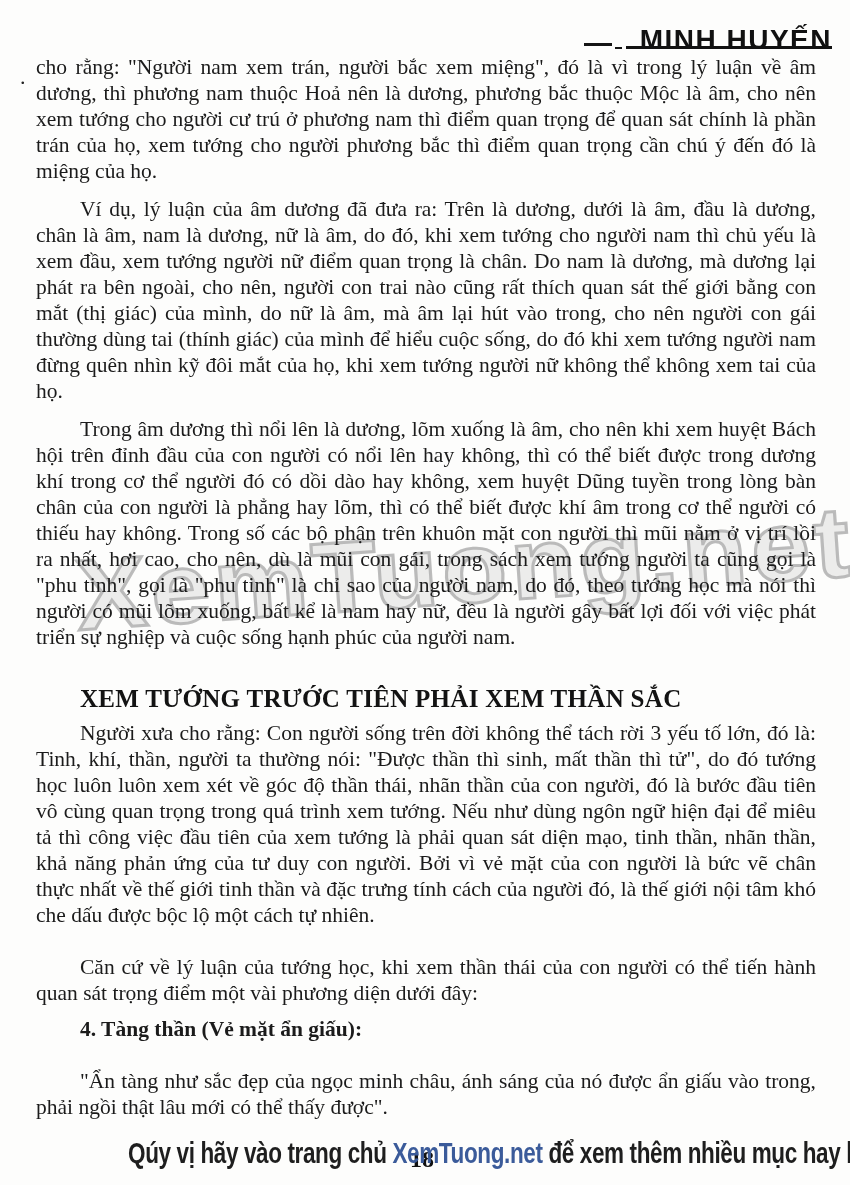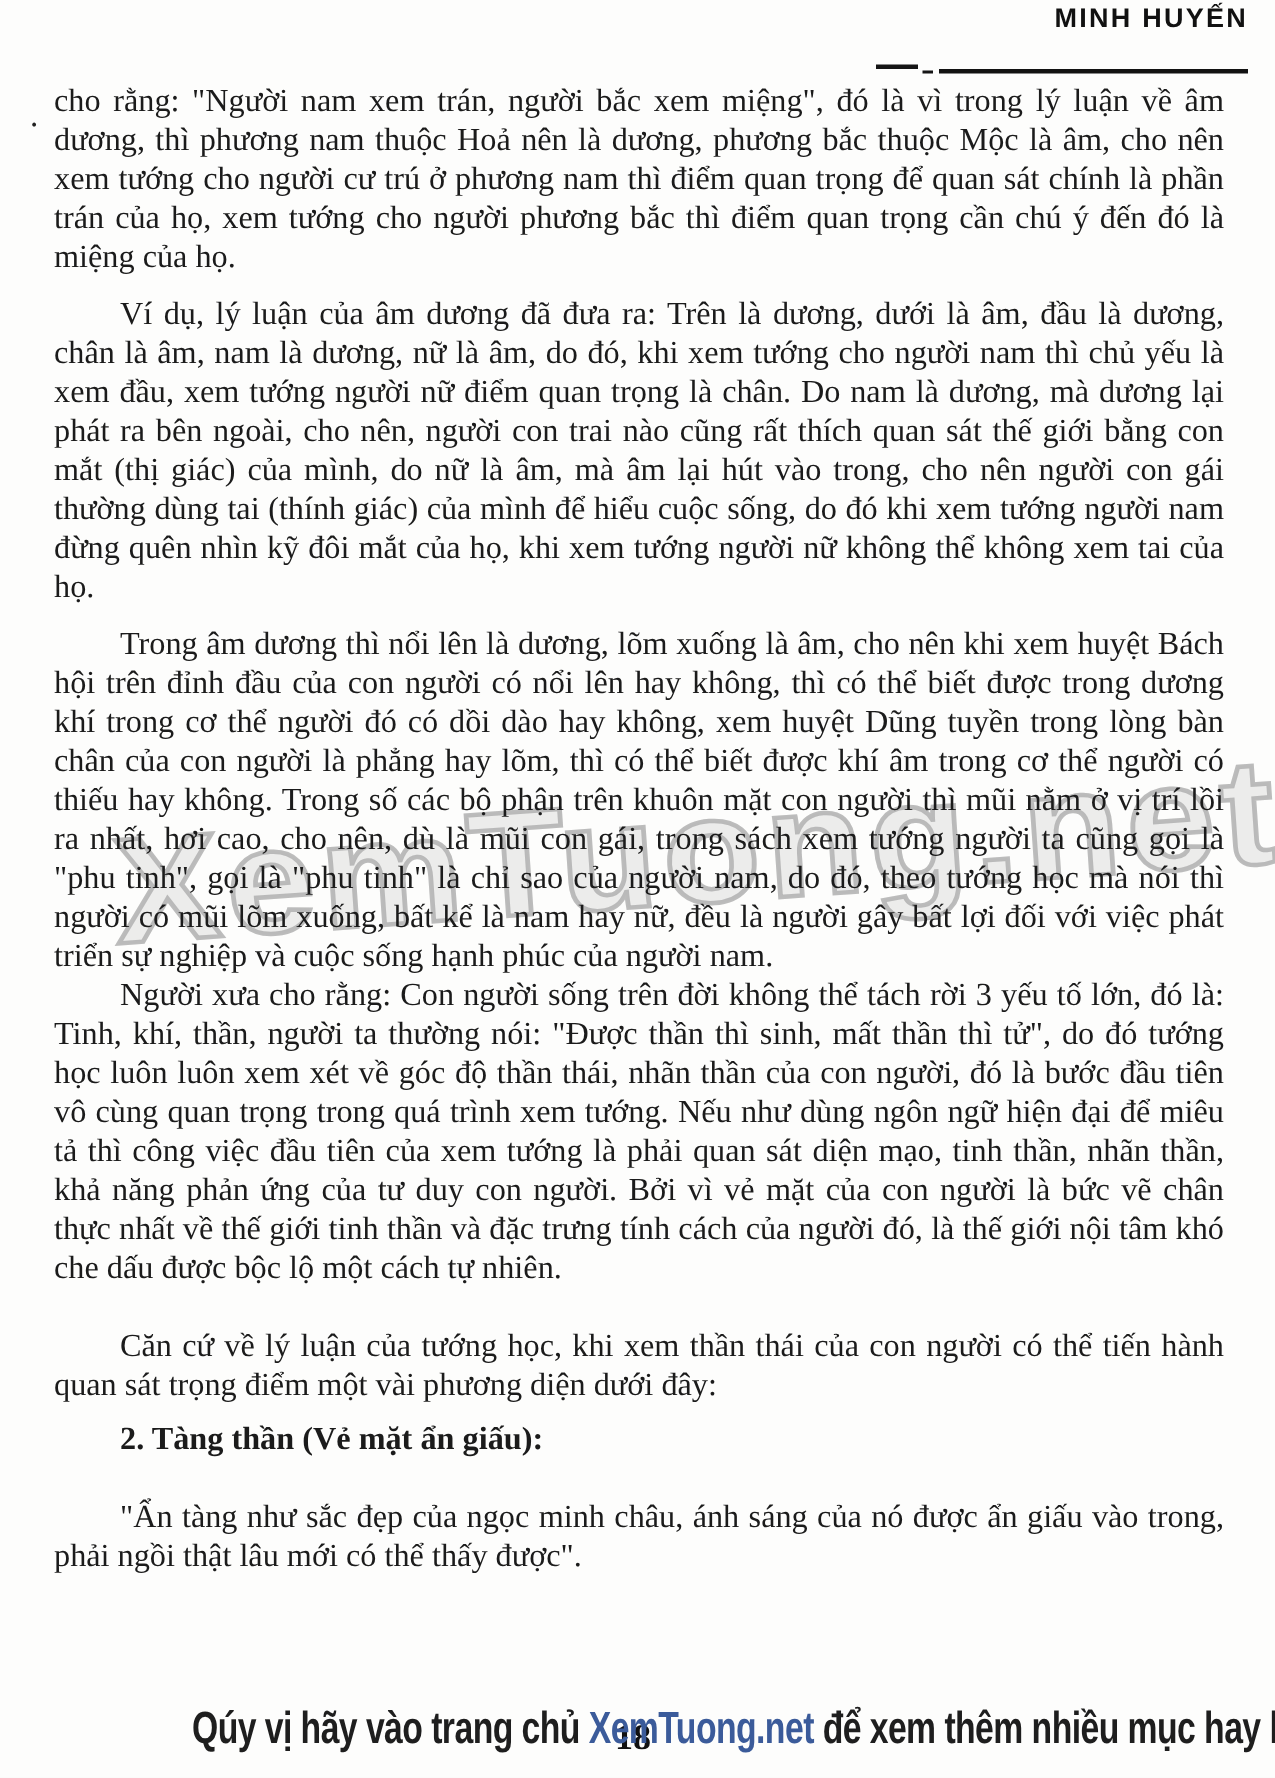--- a/index.html
+++ b/index.html
@@ -7,23 +7,23 @@
     width:850px;height:1185px;
     background:#f6f6f4;
     font-family:"Liberation Serif","DejaVu Serif",serif;
   }
   .page{
     position:relative;width:850px;height:1185px;
     background:#fdfdfc;overflow:hidden;color:#1c1c1c;
   }
   
   .hdr-author{
-    position:absolute;top:2px;right:18px;z-index:2;
+    position:absolute;top:24px;right:18px;z-index:2;
     font-family:"Liberation Sans","DejaVu Sans",sans-serif;
-    font-weight:bold;font-size:18px;letter-spacing:1.5px;color:#111;
+    font-weight:bold;font-size:28px;letter-spacing:1.5px;color:#111;
   }
   .hdr-rule{position:absolute;top:46px;right:18px;width:206px;height:3px;background:#121212;z-index:2;}
   .hdr-dash1{position:absolute;top:43px;right:238px;width:28px;height:3px;background:#151515;z-index:2;}
   .hdr-dash2{position:absolute;top:47px;right:228px;width:7px;height:2px;background:#151515;z-index:2;}
   
   .margin-mark{position:absolute;left:20px;top:64px;font-size:22px;color:#222;z-index:2;}
   
   .content{
     position:absolute;left:36px;top:54px;width:780px;z-index:2;
     font-size:21.5px;line-height:26px;color:#1b1b1b;
@@ -78,25 +78,26 @@
 
   <div class="margin-mark">.</div>
 
   <div class="watermark">XemTuong.net</div>
 
   <div class="content">
     <p class="p first">cho rằng: "Người nam xem trán, người bắc xem miệng", đó là vì trong lý luận về âm dương, thì phương nam thuộc Hoả nên là dương, phương bắc thuộc Mộc là âm, cho nên xem tướng cho người cư trú ở phương nam thì điểm quan trọng để quan sát chính là phần trán của họ, xem tướng cho người phương bắc thì điểm quan trọng cần chú ý đến đó là miệng của họ.</p>
     <p class="p indent">Ví dụ, lý luận của âm dương đã đưa ra: Trên là dương, dưới là âm, đầu là dương, chân là âm, nam là dương, nữ là âm, do đó, khi xem tướng cho người nam thì chủ yếu là xem đầu, xem tướng người nữ điểm quan trọng là chân. Do nam là dương, mà dương lại phát ra bên ngoài, cho nên, người con trai nào cũng rất thích quan sát thế giới bằng con mắt (thị giác) của mình, do nữ là âm, mà âm lại hút vào trong, cho nên người con gái thường dùng tai (thính giác) của mình để hiểu cuộc sống, do đó khi xem tướng người nam đừng quên nhìn kỹ đôi mắt của họ, khi xem tướng người nữ không thể không xem tai của họ.</p>
     <p class="p indent">Trong âm dương thì nổi lên là dương, lõm xuống là âm, cho nên khi xem huyệt Bách hội trên đỉnh đầu của con người có nổi lên hay không, thì có thể biết được trong dương khí trong cơ thể người đó có dồi dào hay không, xem huyệt Dũng tuyền trong lòng bàn chân của con người là phẳng hay lõm, thì có thể biết được khí âm trong cơ thể người có thiếu hay không. Trong số các bộ phận trên khuôn mặt con người thì mũi nằm ở vị trí lồi ra nhất, hơi cao, cho nên, dù là mũi con gái, trong sách xem tướng người ta cũng gọi là "phu tinh", gọi là "phu tinh" là chỉ sao của người nam, do đó, theo tướng học mà nói thì người có mũi lõm xuống, bất kể là nam hay nữ, đều là người gây bất lợi đối với việc phát triển sự nghiệp và cuộc sống hạnh phúc của người nam.</p>
 
+    <h2 class="section-heading">XEM TƯỚNG TRƯỚC TIÊN PHẢI XEM THẦN SẮC</h2>
 
     <p class="p first indent">Người xưa cho rằng: Con người sống trên đời không thể tách rời 3 yếu tố lớn, đó là: Tinh, khí, thần, người ta thường nói: "Được thần thì sinh, mất thần thì tử", do đó tướng học luôn luôn xem xét về góc độ thần thái, nhãn thần của con người, đó là bước đầu tiên vô cùng quan trọng trong quá trình xem tướng. Nếu như dùng ngôn ngữ hiện đại để miêu tả thì công việc đầu tiên của xem tướng là phải quan sát diện mạo, tinh thần, nhãn thần, khả năng phản ứng của tư duy con người. Bởi vì vẻ mặt của con người là bức vẽ chân thực nhất về thế giới tinh thần và đặc trưng tính cách của người đó, là thế giới nội tâm khó che dấu được bộc lộ một cách tự nhiên.</p>
     <p class="p indent tight">Căn cứ về lý luận của tướng học, khi xem thần thái của con người có thể tiến hành quan sát trọng điểm một vài phương diện dưới đây:</p>
 
-    <p class="item-line">2. Tàng thần (Vẻ mặt ẩn giấu):</p>
+    <p class="item-line">4. Tàng thần (Vẻ mặt ẩn giấu):</p>
 
     <p class="p indent tight">"Ẩn tàng như sắc đẹp của ngọc minh châu, ánh sáng của nó được ẩn giấu vào trong, phải ngồi thật lâu mới có thể thấy được".</p>
   </div>
 
   <div class="page-number">18</div>
 
   <div class="footer-line">
     <span class="inner">
       <span>Qúy vị hãy vào trang chủ </span><span class="footer-link">XemTuong.net</span><span> để xem thêm nhiều mục hay khác</span>
     </span>

